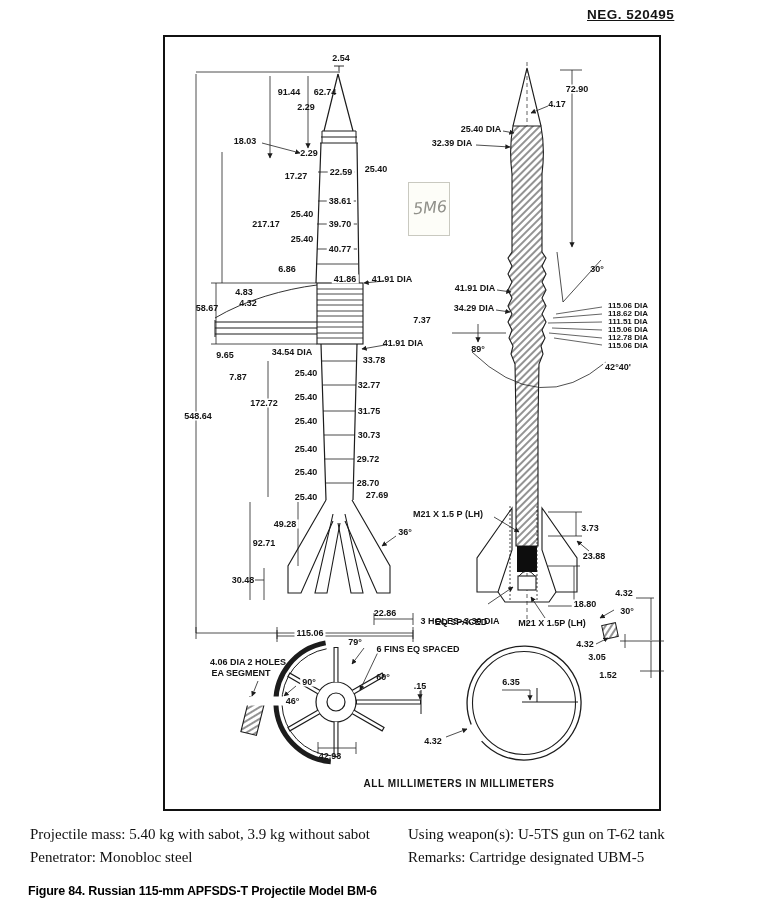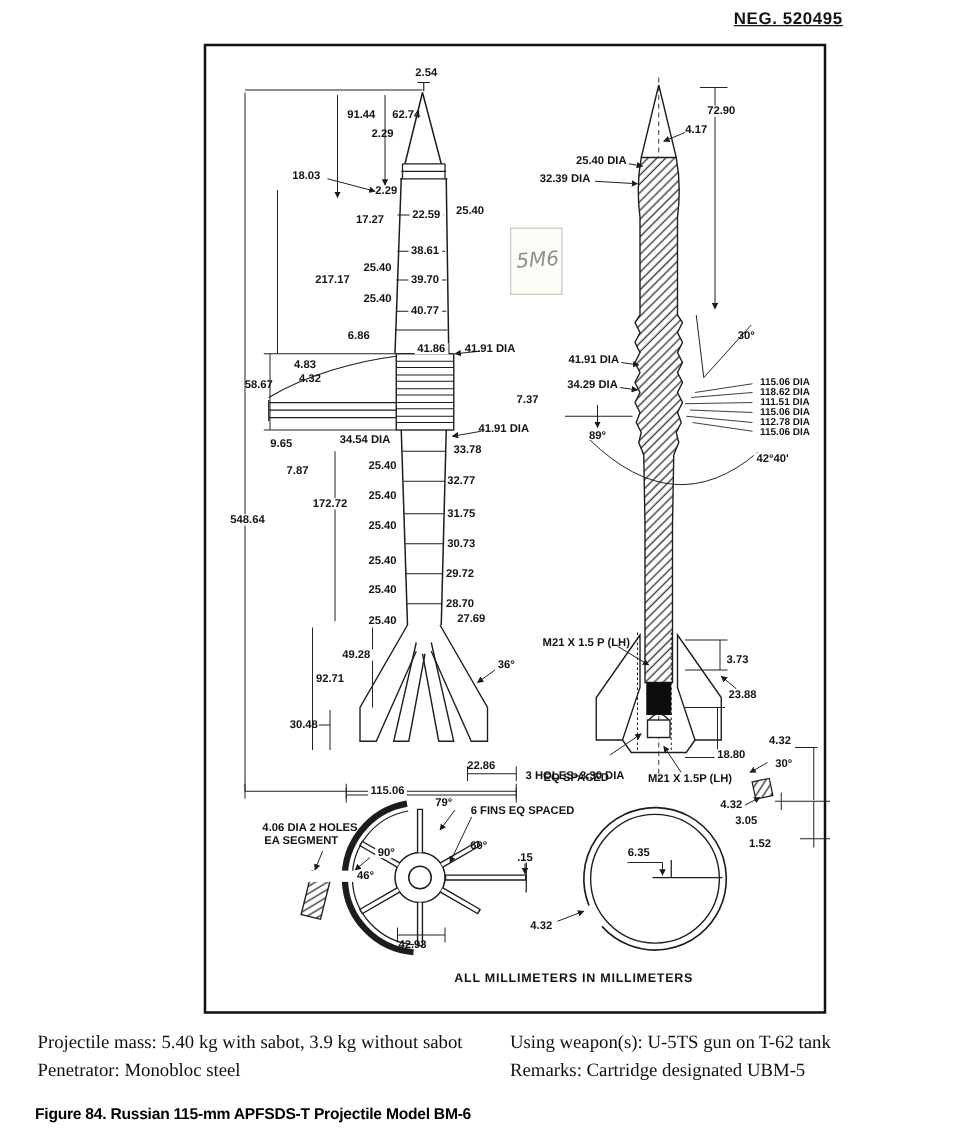--- a/index.html
+++ b/index.html
@@ -257,21 +257,21 @@
     <span class="dim" style="left: 475px; top: 288px;">41.91 DIA</span>
     <span class="dim" style="left: 474px; top: 308px;">34.29 DIA</span>
     <span class="dim sm" style="left: 628px; top: 306px;">115.06 DIA</span>
     <span class="dim sm" style="left: 628px; top: 314px;">118.62 DIA</span>
     <span class="dim sm" style="left: 628px; top: 322px;">111.51 DIA</span>
     <span class="dim sm" style="left: 628px; top: 330px;">115.06 DIA</span>
     <span class="dim sm" style="left: 628px; top: 338px;">112.78 DIA</span>
     <span class="dim sm" style="left: 628px; top: 346px;">115.06 DIA</span>
     <span class="dim" style="left: 478px; top: 349px;">89°</span>
     <span class="dim bg" style="left: 618px; top: 367px;">42°40'</span>
-    <span class="dim" style="left: 469px; top: 514px;">M21 X 1.5 P (LH)</span>
+    <span class="dim" style="left: 448px; top: 514px;">M21 X 1.5 P (LH)</span>
     <span class="dim" style="left: 590px; top: 528px;">3.73</span>
     <span class="dim" style="left: 594px; top: 556px;">23.88</span>
     <span class="dim bg" style="left: 585px; top: 604px;">18.80</span>
     <span class="dim" style="left: 460px; top: 609px; margin-top: 12px;">3 HOLES–3.30 DIA</span>
     <span class="dim" style="left: 461px; top: 622px;">EQ SPACED</span>
     <span class="dim" style="left: 552px; top: 623px;">M21 X 1.5P (LH)</span>
     <span class="dim" style="left: 624px; top: 593px;">4.32</span>
     <span class="dim" style="left: 627px; top: 611px;">30°</span>
     <span class="dim" style="left: 585px; top: 644px;">4.32</span>
     <span class="dim" style="left: 597px; top: 657px;">3.05</span>

